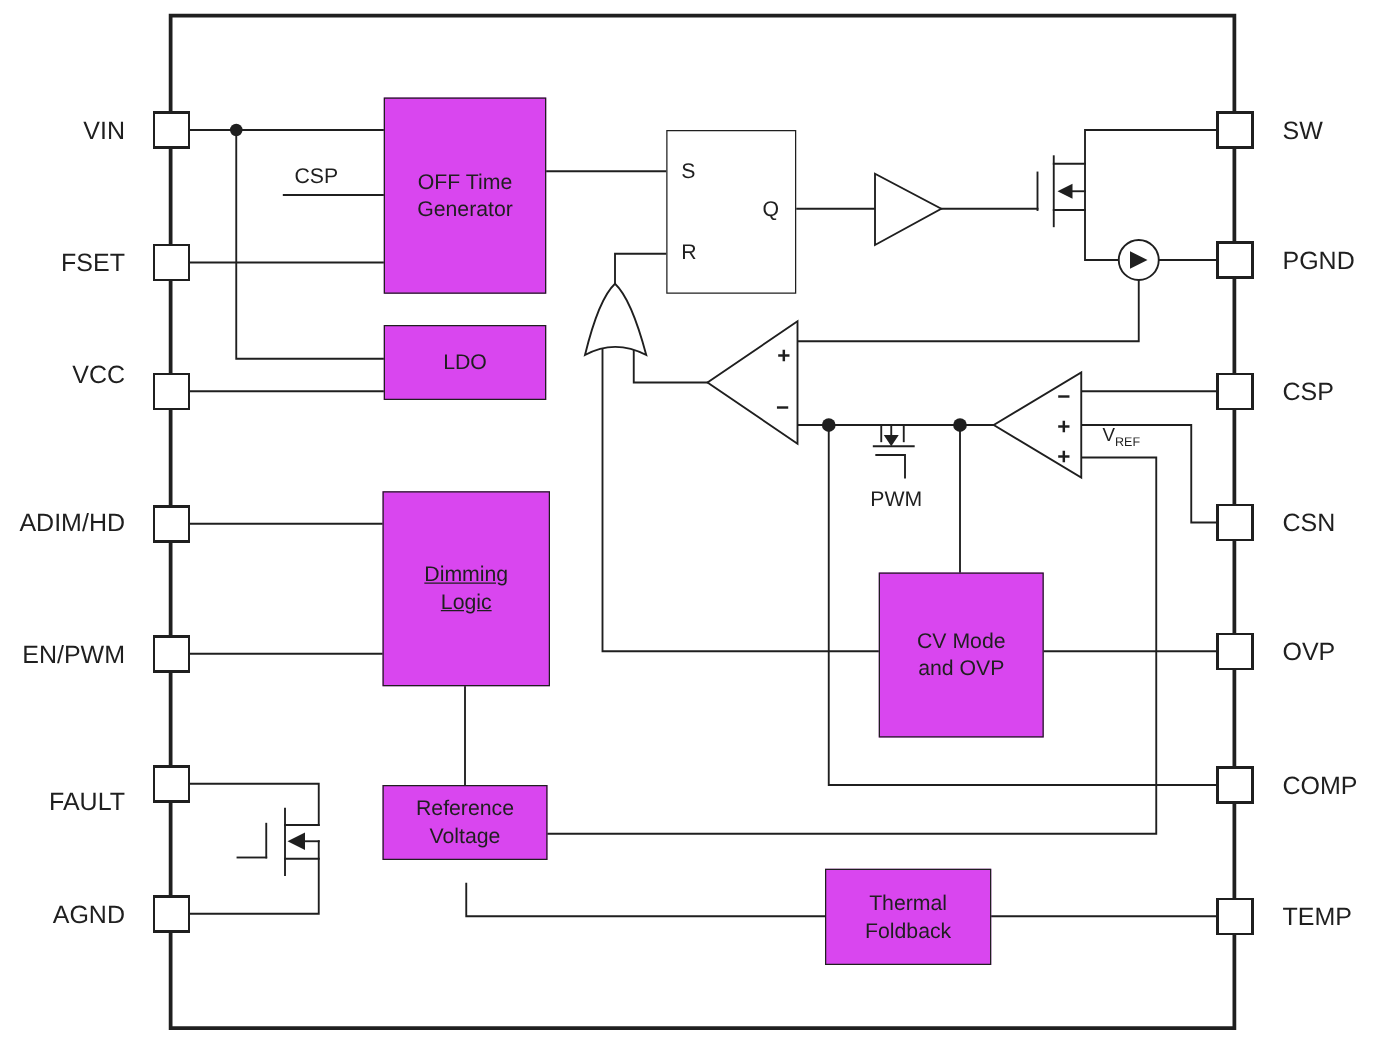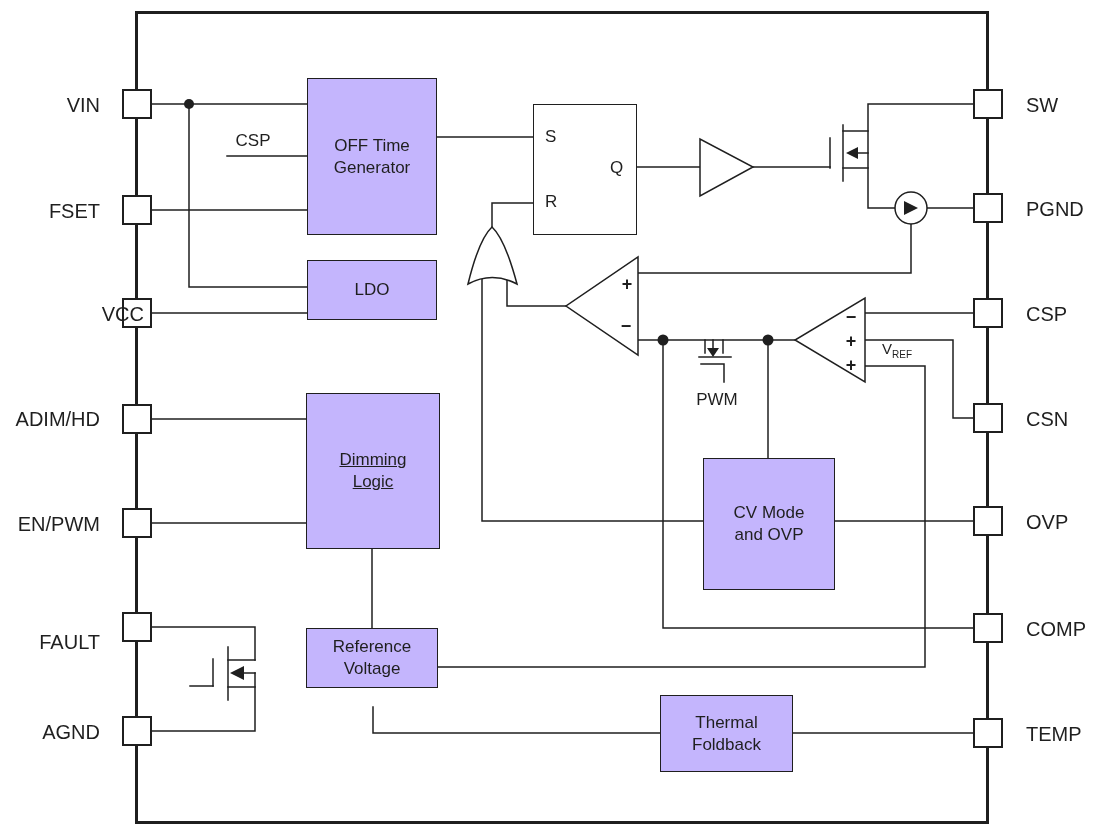--- a/index.html
+++ b/index.html
@@ -1,19 +1,19 @@
 <!DOCTYPE html>
 <html><head>
 <meta charset="utf-8">
 <style>
   html,body{margin:0;padding:0;background:#fff;}
   body{width:1100px;height:838px;position:relative;font-family:"Liberation Sans",sans-serif;color:#1f1f1f;}
   .stage{position:absolute;inset:0;width:1100px;height:838px;}
   svg.wires{position:absolute;left:0;top:0;}
-  .blk{position:absolute;background:#c4b5fd;border:1.7px solid #1f1f1f;display:flex;flex-direction:column;align-items:center;justify-content:center;font-size:17px;line-height:22px;text-align:center;box-sizing:border-box;}
+  .blk{position:absolute;background:#d946ef;border:1.7px solid #1f1f1f;display:flex;flex-direction:column;align-items:center;justify-content:center;font-size:17px;line-height:22px;text-align:center;box-sizing:border-box;}
   .pinlabel{position:absolute;font-size:20px;height:18px;line-height:18px;white-space:nowrap;}
   .pl-left{width:100px;left:0;text-align:right;}
   .pl-right{left:1026px;text-align:left;}
   .latch{position:absolute;left:533px;top:104px;width:104px;height:131px;border:1.7px solid #1f1f1f;background:#fff;box-sizing:border-box;}
   .latch span{position:absolute;font-size:17px;}
   .floatlbl{position:absolute;font-size:17px;white-space:nowrap;}
   .vref{font-size:15px;}
   .vref sub{font-size:10px;}
 </style>
 </head>
@@ -157,21 +157,21 @@
   <span style="left:76px;top:53px;">Q</span>
   <span style="left:11px;top:87px;">R</span>
 </div>
 
 <div class="floatlbl" style="left:220px;top:131px;width:66px;text-align:center;">CSP</div>
 <div class="floatlbl" style="left:687px;top:390px;width:60px;text-align:center;">PWM</div>
 <div class="floatlbl vref" style="left:882px;top:340px;"><span>V</span><sub>REF</sub></div>
 
 <div class="pinlabel pl-left" style="top:96px;">VIN</div>
 <div class="pinlabel pl-left" style="top:202px;">FSET</div>
-<div class="pinlabel pl-left" style="top:305px;padding-left:44px;">VCC</div>
+<div class="pinlabel pl-left" style="top:291px;">VCC</div>
 <div class="pinlabel pl-left" style="top:410px;">ADIM/HD</div>
 <div class="pinlabel pl-left" style="top:515px;">EN/PWM</div>
 <div class="pinlabel pl-left" style="top:633px;">FAULT</div>
 <div class="pinlabel pl-left" style="top:723px;">AGND</div>
 
 <div class="pinlabel pl-right" style="top:96px;">SW</div>
 <div class="pinlabel pl-right" style="top:200px;">PGND</div>
 <div class="pinlabel pl-right" style="top:305px;">CSP</div>
 <div class="pinlabel pl-right" style="top:410px;">CSN</div>
 <div class="pinlabel pl-right" style="top:513px;">OVP</div>

